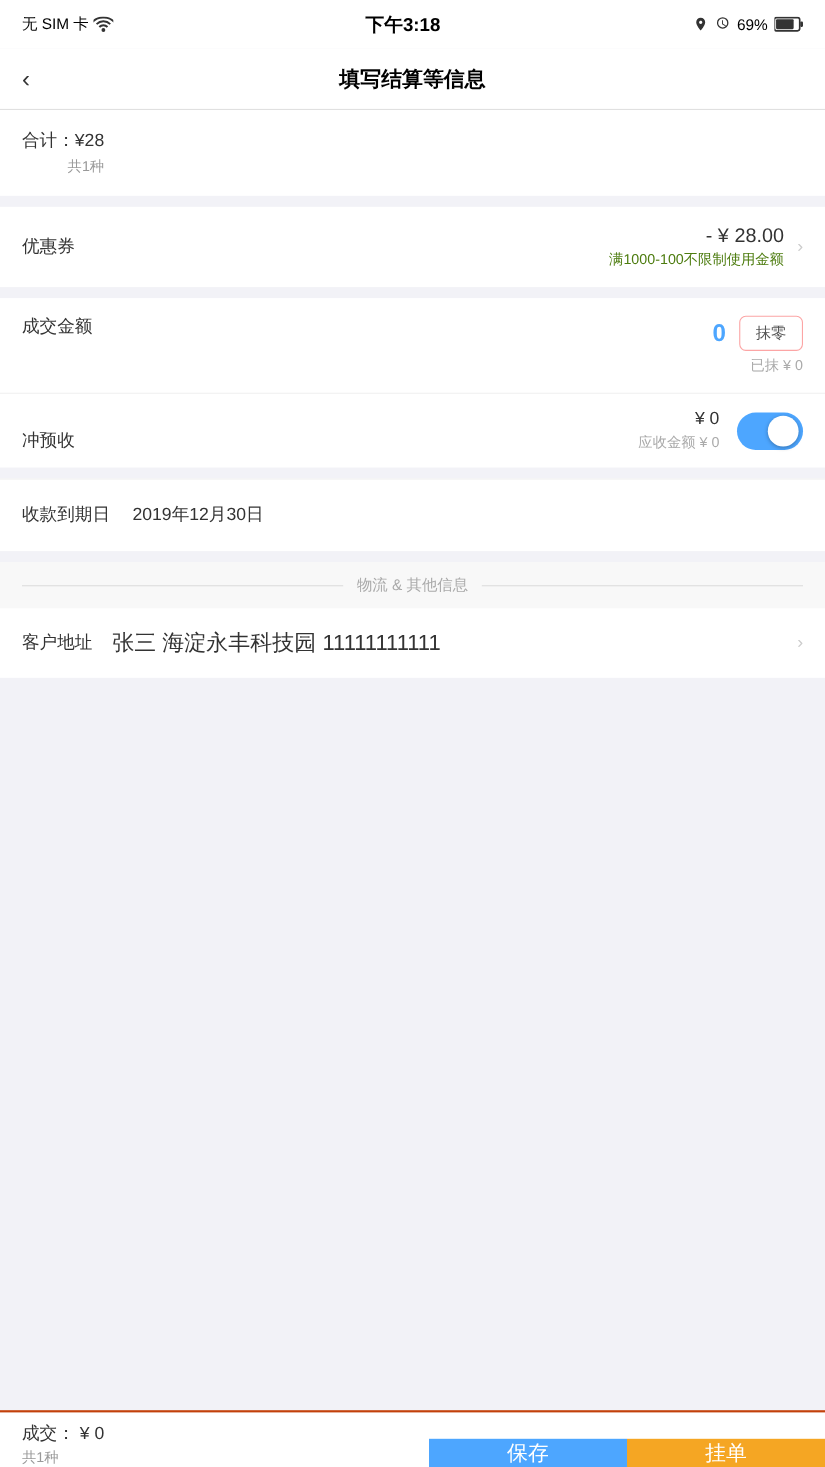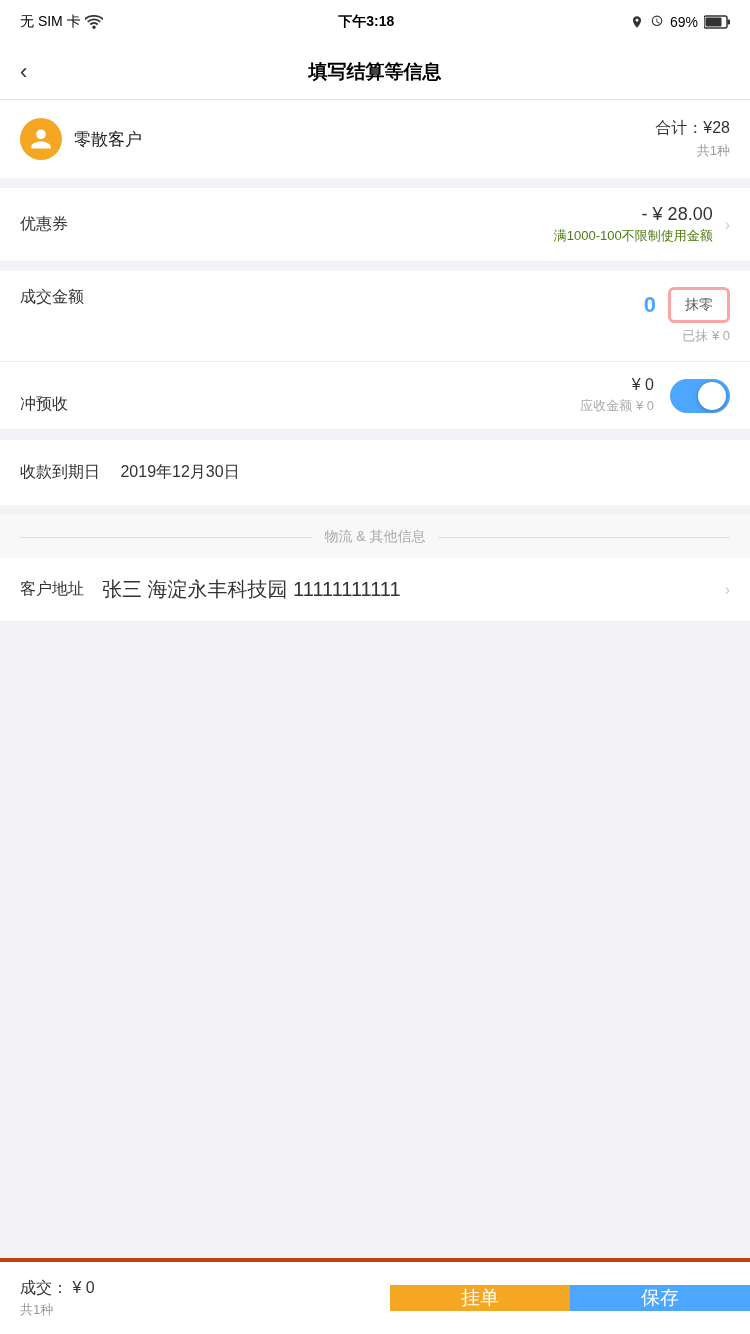--- a/index.html
+++ b/index.html
@@ -18,21 +18,21 @@
       background: #fff;
       height: 44px;
       display: flex;
       align-items: center;
       justify-content: space-between;
       padding: 0 20px;
       font-size: 15px;
       font-weight: 500;
     }
     .status-left { display: flex; align-items: center; gap: 4px; font-size: 14px; }
-    .status-center { font-size: 14px; font-weight: 600; }
+    .status-center { font-size: 17px; font-weight: 600; }
     .status-right { display: flex; align-items: center; gap: 6px; font-size: 14px; }
 
     
     .nav-bar {
       background: #fff;
       height: 56px;
       display: flex;
       align-items: center;
       justify-content: center;
       position: relative;
@@ -108,21 +108,21 @@
       display: flex;
       align-items: center;
       gap: 12px;
     }
     .amount-value {
       font-size: 22px;
       font-weight: 600;
       color: #4da6ff;
     }
     .round-btn {
-      border: 3px solid #fca5a5;
+      border: 1px solid #fca5a5;
       border-radius: 6px;
       padding: 6px 14px;
       font-size: 14px;
       color: #555;
       background: #fff;
       cursor: pointer;
     }
     .amount-sub { font-size: 13px; color: #aaa; margin-top: 4px; }
 
     
@@ -222,25 +222,25 @@
       background: #f2f2f7;
       height: 220px;
     }
 
     
     .bottom-bar {
       position: fixed;
       bottom: 0;
       left: 0;
       width: 750px;
-      height: 76px;
-      background: #fff;
-      display: flex;
-      align-items: center;
-      border-top: 4px solid #c2410c;
+      height: 52px;
+      background: #fff;
+      display: flex;
+      align-items: flex-end;
+      border-top: 2px solid #c2410c;
     }
     .bottom-summary {
       flex: 1;
       display: flex;
       flex-direction: column;
       justify-content: center;
       padding: 0 20px;
     }
     .bottom-transaction { font-size: 16px; color: #333; }
     .bottom-count { font-size: 13px; color: #999; margin-top: 2px; }
@@ -284,28 +284,20 @@
   </div>
 </div>
 
 <div class="nav-bar">
   <span class="nav-back">‹</span>
   <span class="nav-title">填写结算等信息</span>
 </div>
 
 <div class="section">
   <div class="customer-row">
-    <div class="customer-left">
-      <div class="customer-avatar">
-        <svg width="24" height="24" viewBox="0 0 24 24" fill="#fff">
-          <path d="M12 12c2.7 0 4.8-2.1 4.8-4.8S14.7 2.4 12 2.4 7.2 4.5 7.2 7.2 9.3 12 12 12zm0 2.4c-3.2 0-9.6 1.6-9.6 4.8v2.4h19.2v-2.4c0-3.2-6.4-4.8-9.6-4.8z"></path>
-        </svg>
-      </div>
-      <span class="customer-name">零散客户</span>
-    </div>
     <div class="customer-right">
       <div class="customer-total">合计：¥28</div>
       <div class="customer-count">共1种</div>
     </div>
   </div>
 </div>
 
 <div class="section">
   <div class="row-item">
     <span class="row-label">优惠券</span>
@@ -367,15 +359,15 @@
 <div class="empty-space"></div>
 
 <div class="bottom-bar">
   <div class="bottom-summary">
     <div class="bottom-transaction">
       <span>成交：</span>
       <span>¥ 0</span>
     </div>
     <div class="bottom-count">共1种</div>
   </div>
+  <div class="bottom-btn btn-save">保存</div>
   <div class="bottom-btn btn-hang">挂单</div>
-  <div class="bottom-btn btn-save">保存</div>
 </div>
 
 </body></html>

